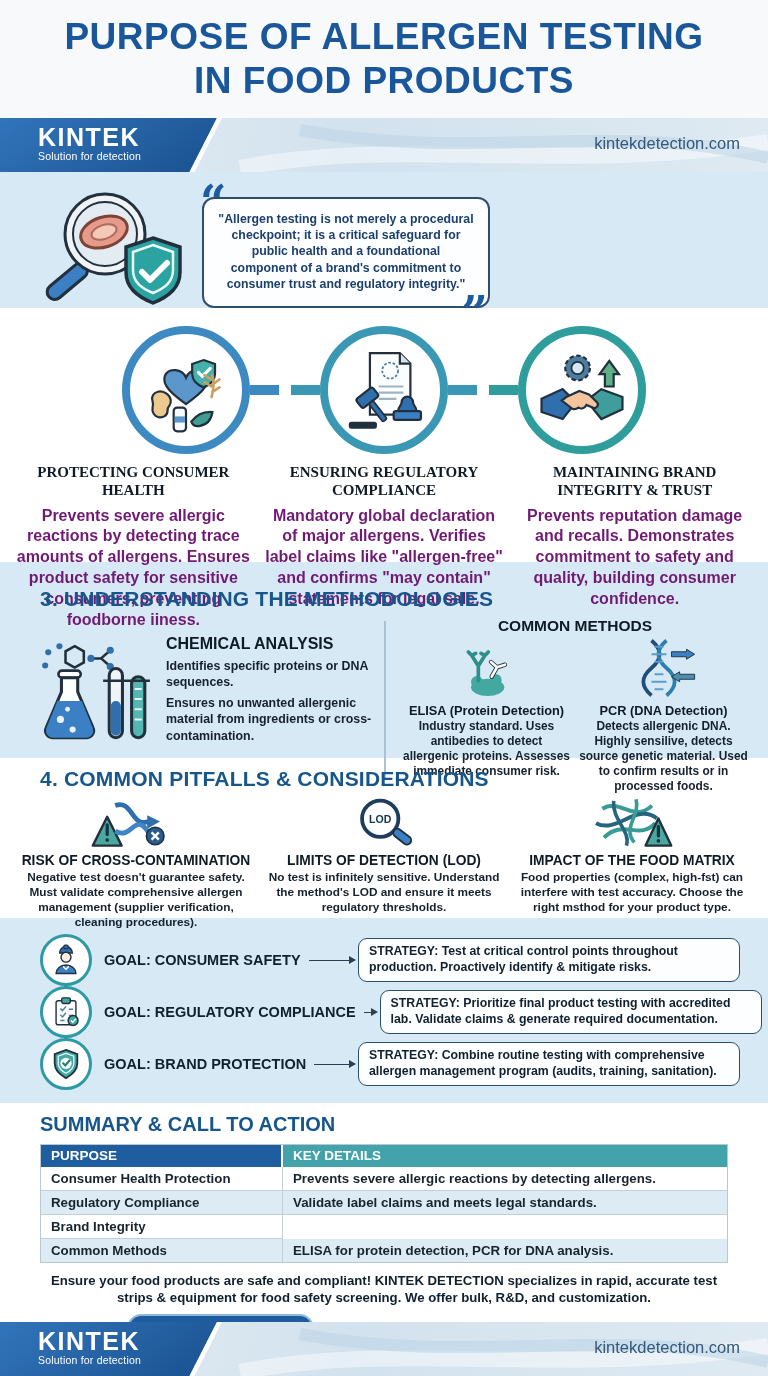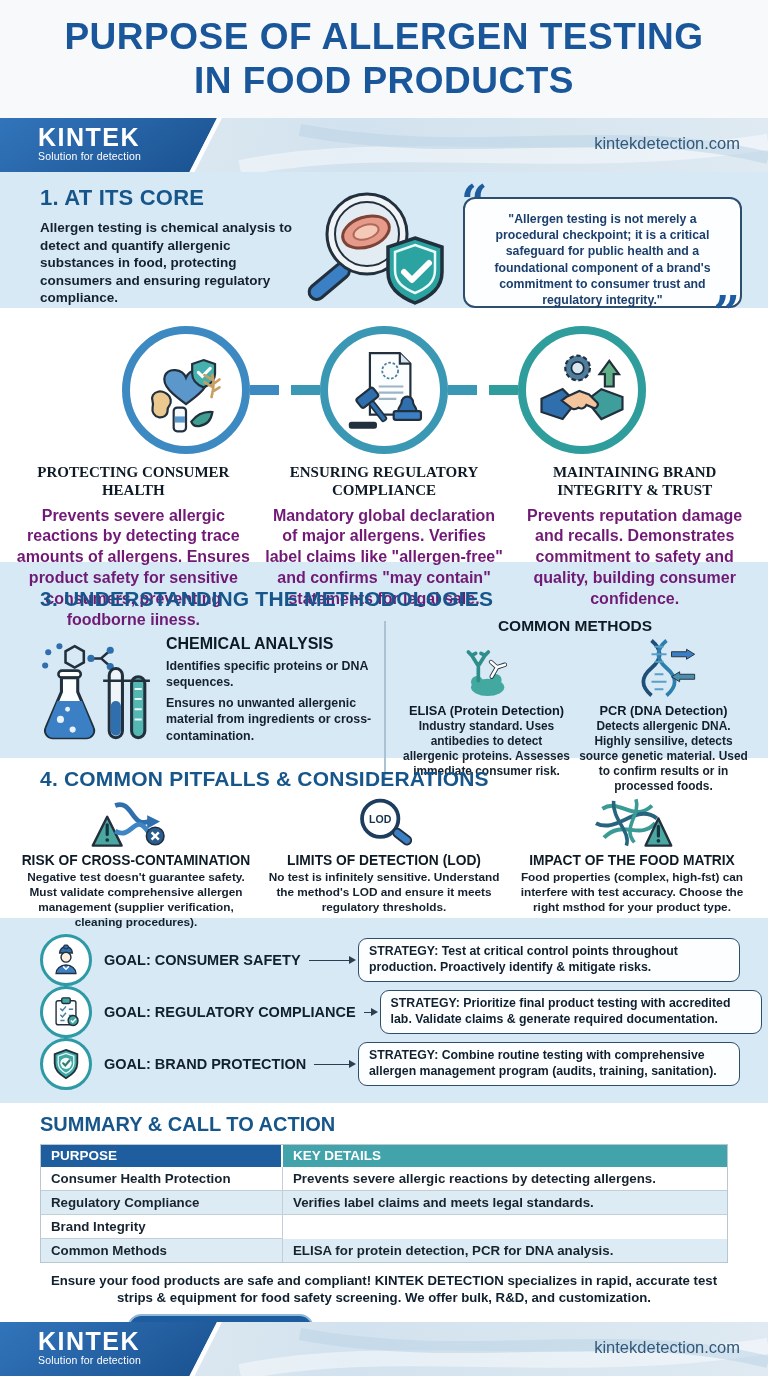--- a/index.html
+++ b/index.html
@@ -145,24 +145,20 @@
     </svg>
     <div class="band-angle"></div>
     <div class="band-text">
       <div class="band-logo">KINTEK</div>
       <div class="band-tagline">Solution for detection</div>
     </div>
     <div class="band-site">kintekdetection.com</div>
   </div>
 
   <section class="s1 lightbg">
-    <div class="s1-left">
-      <h2 class="sec-h">1. AT ITS CORE</h2>
-      <p>Allergen testing is chemical analysis to detect and quantify allergenic substances in food, protecting consumers and ensuring regulatory compliance.</p>
-    </div>
     <div class="s1-icon">
       <svg viewBox="0 0 150 118" width="150" height="118">
         <rect x="2" y="86" width="48" height="15" rx="7.5" fill="#3b7fc4" stroke="#22303e" stroke-width="3" transform="rotate(-40 26 93)"></rect>
         <circle cx="64" cy="46" r="40" fill="#f0f4f7" stroke="#22303e" stroke-width="3"></circle>
         <circle cx="64" cy="46" r="32" fill="#e3ecf2" stroke="#22303e" stroke-width="2"></circle>
         <ellipse cx="63" cy="44" rx="24" ry="15" transform="rotate(-18 63 44)" fill="#e69a8a" stroke="#7e4337" stroke-width="3"></ellipse>
         <ellipse cx="63" cy="44" rx="13" ry="7" transform="rotate(-18 63 44)" fill="#f5c9b8" stroke="#b06a59" stroke-width="2"></ellipse>
         <path d="M112 50 l27 9 v25 c0 15 -10 24 -27 31 c-17 -7 -27 -16 -27 -31 v-25 z" fill="#2ba3a0" stroke="#22303e" stroke-width="3.5"></path>
         <path d="M112 57 l20 7 v18 c0 12 -8 18 -20 23 c-12 -5 -20 -11 -20 -23 v-18 z" fill="none" stroke="#eafafa" stroke-width="2.5"></path>
         <path d="M101 84 l8 8 l17 -17" stroke="#ffffff" stroke-width="6" fill="none" stroke-linecap="round" stroke-linejoin="round"></path>
@@ -411,21 +407,21 @@
         <div class="t-cell th-purpose">PURPOSE</div>
         <div class="t-cell th-details">KEY DETAILS</div>
       </div>
       <div class="t-body">
         <div class="t-row">
           <div class="t-cell">Consumer Health Protection</div>
           <div class="t-cell">Prevents severe allergic reactions by detecting allergens.</div>
         </div>
         <div class="t-row alt">
           <div class="t-cell">Regulatory Compliance</div>
-          <div class="t-cell">Verifies label claims and meets legal standards.</div>
+          <div class="t-cell">Validate label claims and meets legal standards.</div>
         </div>
         <div class="t-row">
           <div class="t-cell">Brand Integrity</div>
         </div>
         <div class="t-row alt">
           <div class="t-cell">Common Methods</div>
           <div class="t-cell">ELISA for protein detection, PCR for DNA analysis.</div>
         </div>
       </div>
     </div>

